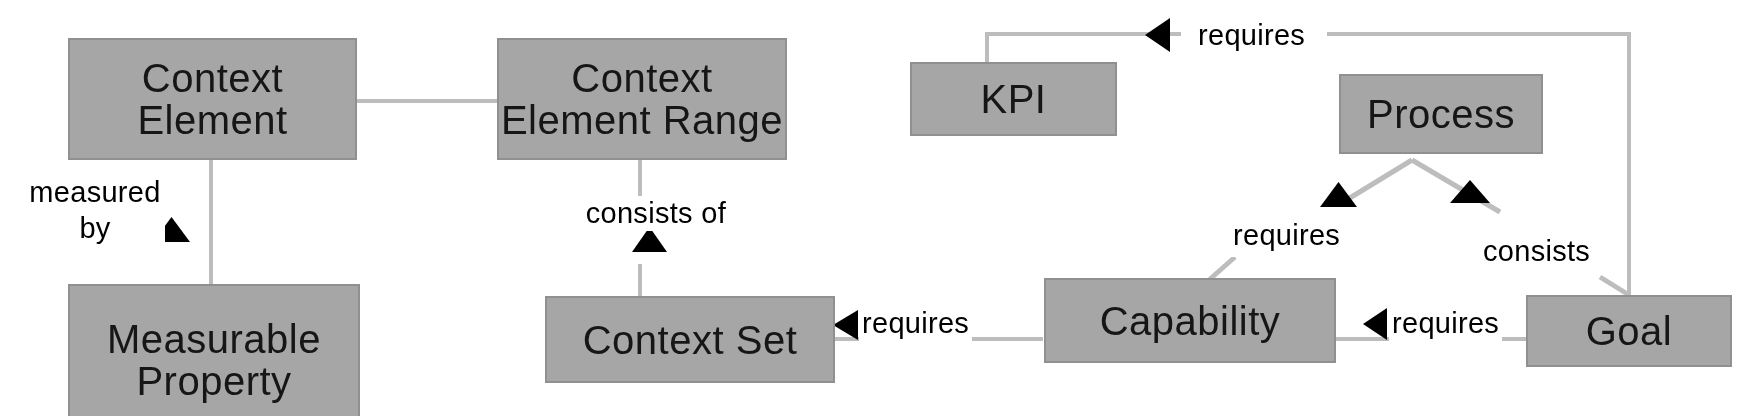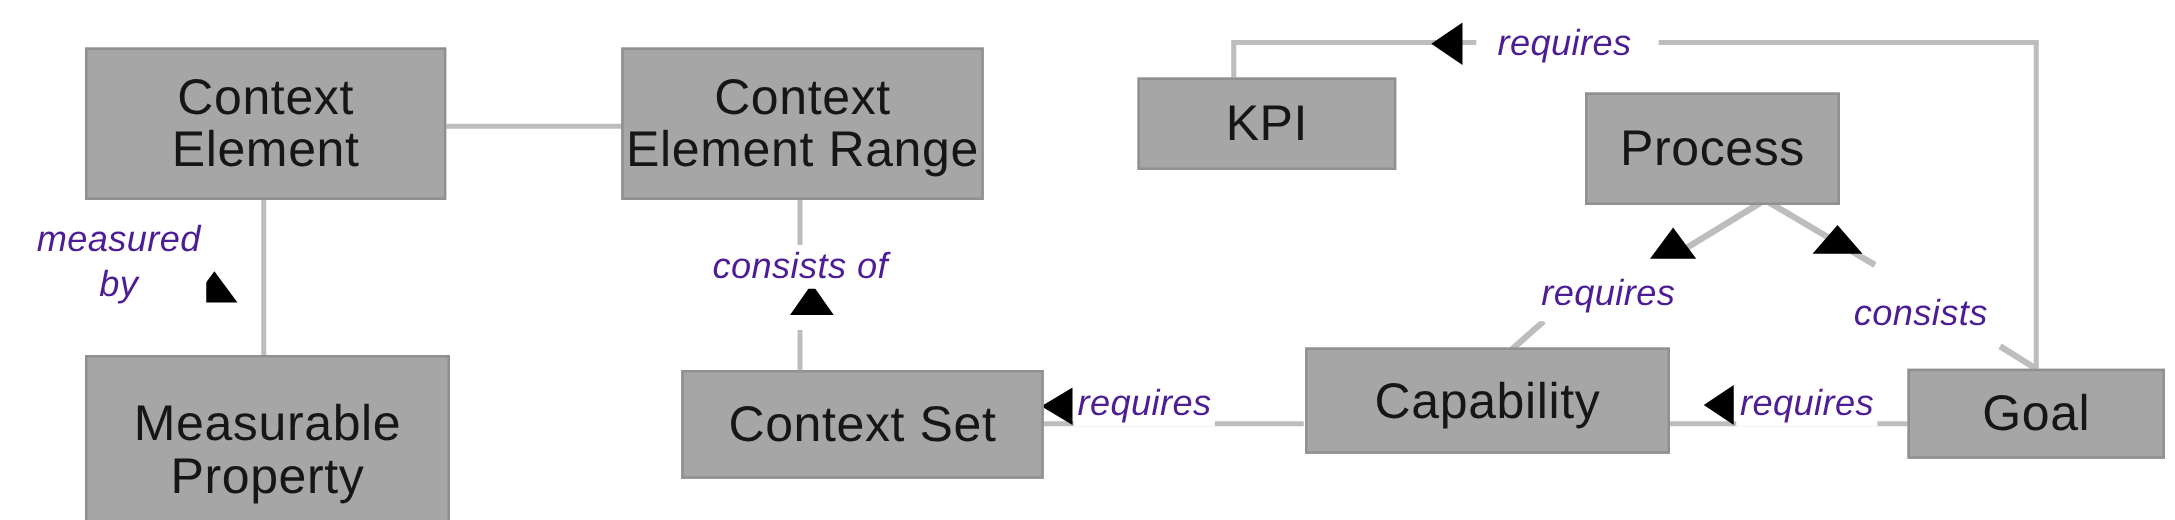--- a/index.html
+++ b/index.html
@@ -24,39 +24,38 @@
     font-weight:300;
     line-height:1.05;
     color:#161616;
     white-space:pre-line;
     letter-spacing:0.5px;
   }
   .edge-label{
     position:absolute;
     font-size:29px;
     font-weight:300;
-    color:#4c1d95;
+    color:#000000;
     background:#ffffff;
     line-height:1.2;
     white-space:pre-line;
     letter-spacing:0.3px;
-    font-style:italic;
   }
   
   #n-context-element      {left:68px;  top:38px;  width:289px; height:122px;}
   #n-context-element-range{left:497px; top:38px;  width:290px; height:122px;}
   #n-kpi                  {left:910px; top:62px;  width:207px; height:74px;}
-  #n-process              {left:1268px;top:74px;  width:204px; height:90px;}
+  #n-process              {left:1339px;top:74px;  width:204px; height:80px;}
   #n-measurable-property  {left:68px;  top:284px; width:292px; height:152px;}
   #n-context-set          {left:497px; top:296px; width:290px; height:87px;margin-left:48px;}
   #n-capability           {left:1044px;top:278px; width:292px; height:85px;}
   #n-goal                 {left:1526px;top:295px; width:206px; height:72px;}
   
   #l-measured-by {left:25px;  top:174px; width:140px; text-align:center; line-height:36px;}
-  #l-consists-of {left:570px; top:196px; width:156px; text-align:left;}
+  #l-consists-of {left:570px; top:196px; width:156px; text-align:right;}
   #l-requires-cs {left:859px; top:306px; padding:0 3px;}
   #l-requires-cg {left:1389px;top:306px; padding:0 3px;}
   #l-requires-top{left:1192px;top:18px;  padding:0 6px;}
   #l-requires-pc {left:1227px;top:214px; padding:4px 6px;}
   #l-motivates   {left:1478px;top:232px; padding:2px 5px;}
 </style>
 </head>
 <body>
 
 <div id="stage">

